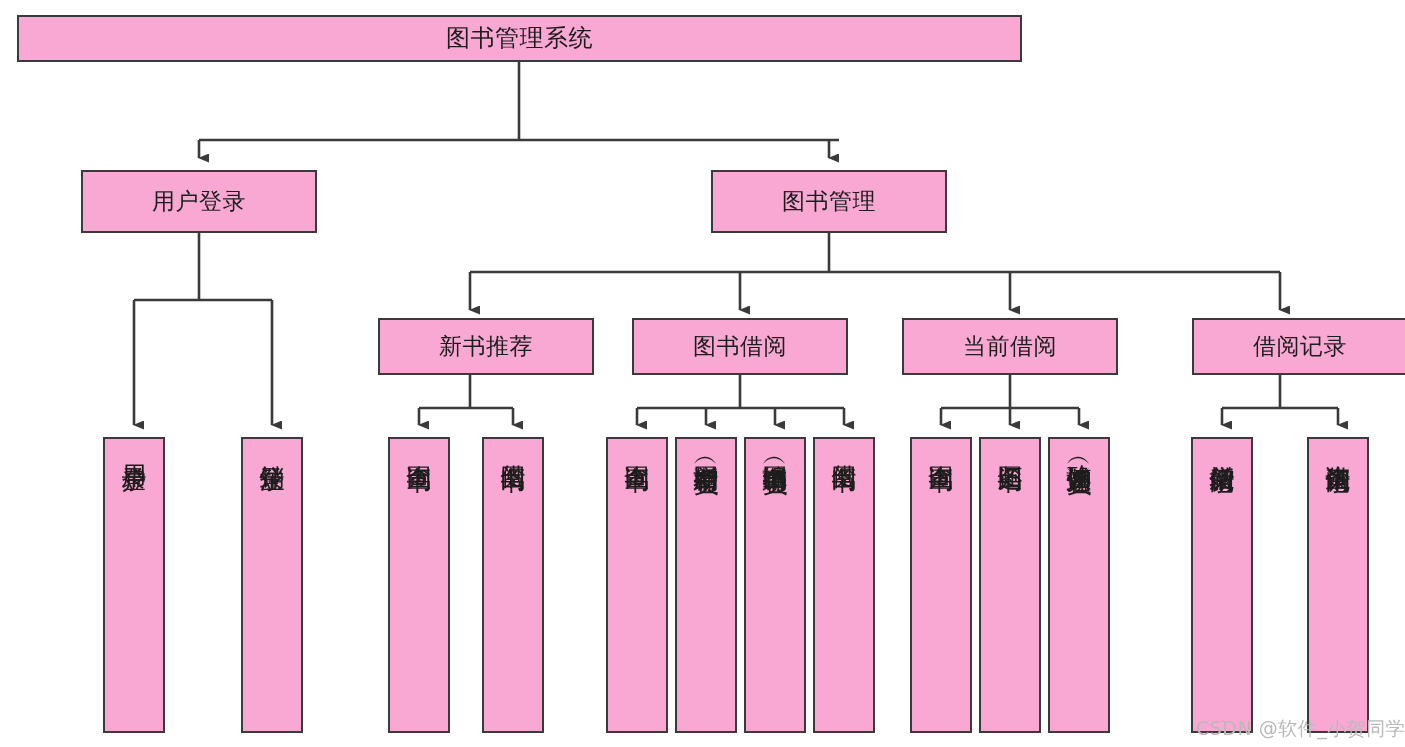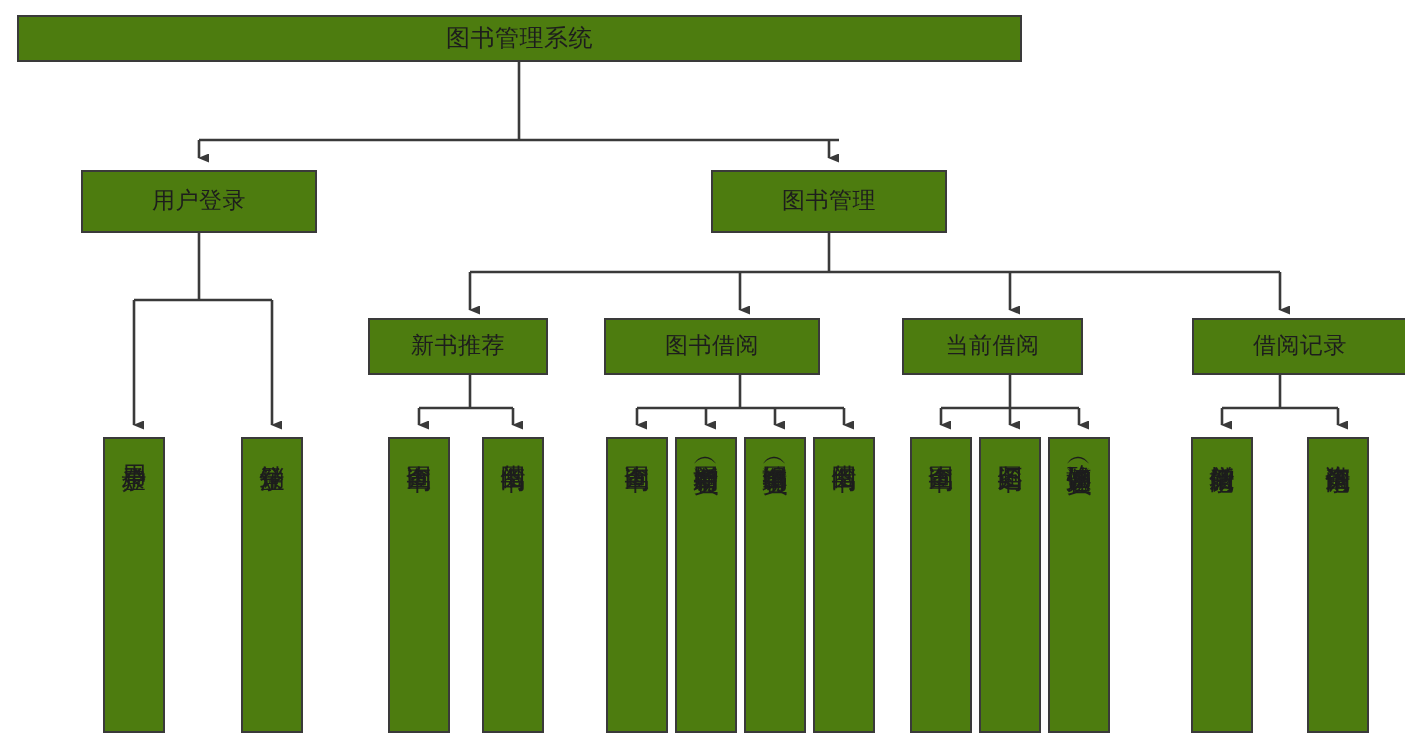--- a/index.html
+++ b/index.html
@@ -20,26 +20,25 @@
     left: 0;
     top: 0;
     width: 1405px;
     height: 747px;
     pointer-events: none;
   }
   .node {
     position: absolute;
     box-sizing: border-box;
     border: 2.5px solid #3a3a3a;
-    background: #4d7c0f;
+    background: #f9a8d4;
     display: flex;
     align-items: center;
     justify-content: center;
     color: #1d1d1d;
-    font-family: Liberation Serif, serif;
   }
   .node .label {
     display: block;
     text-align: center;
     line-height: 1.08;
     letter-spacing: 0.5px;
   }
   .node.horiz .label {
     font-size: 23px;
   }
@@ -127,27 +126,27 @@
     <span class="label">图书管理系统</span>
   </div>
 
   <div class="node horiz" style="left:81px; top:170px; width:236px; height:63px;">
     <span class="label">用户登录</span>
   </div>
   <div class="node horiz" style="left:711px; top:170px; width:236px; height:63px;justify-content:center;">
     <span class="label">图书管理</span>
   </div>
 
-  <div class="node horiz" style="left:368px; top:318px; width:180px; height:57px;">
+  <div class="node horiz" style="left:378px; top:318px; width:216px; height:57px;">
     <span class="label">新书推荐</span>
   </div>
-  <div class="node horiz" style="left:604px; top:318px; width:216px; height:57px;">
+  <div class="node horiz" style="left:632px; top:318px; width:216px; height:57px;">
     <span class="label">图书借阅</span>
   </div>
-  <div class="node horiz" style="left:902px; top:318px; width:181px; height:57px;">
+  <div class="node horiz" style="left:902px; top:318px; width:216px; height:57px;">
     <span class="label">当前借阅</span>
   </div>
   <div class="node horiz" style="left:1172px; top:318px; width:216px; height:57px;margin-left:20px;">
     <span class="label">借阅记录</span>
   </div>
 
   <div class="node vert" style="left:103px; top:437px; width:62px; height:296px;">
     <span class="label">用户登录</span>
   </div>
   <div class="node vert" style="left:241px; top:437px; width:62px; height:296px;">
@@ -184,14 +183,15 @@
     <span class="label">确认归还（管理员）</span>
   </div>
 
   <div class="node vert" style="left:1191px; top:437px; width:62px; height:296px;">
     <span class="label">新增借阅记录</span>
   </div>
   <div class="node vert" style="left:1307px; top:437px; width:62px; height:296px;">
     <span class="label">查询借阅记录</span>
   </div>
 
+  <div class="watermark" style="left:1196px; top:716px;">CSDN @软件_小贺同学</div>
 
 </div>
 
 </body></html>

